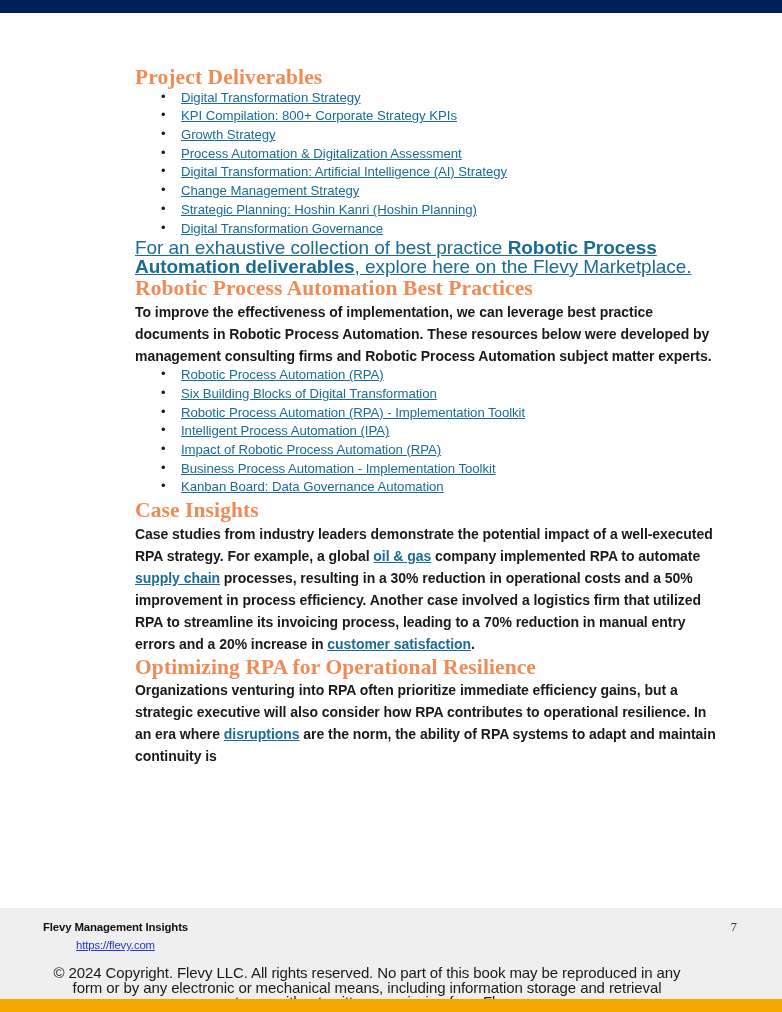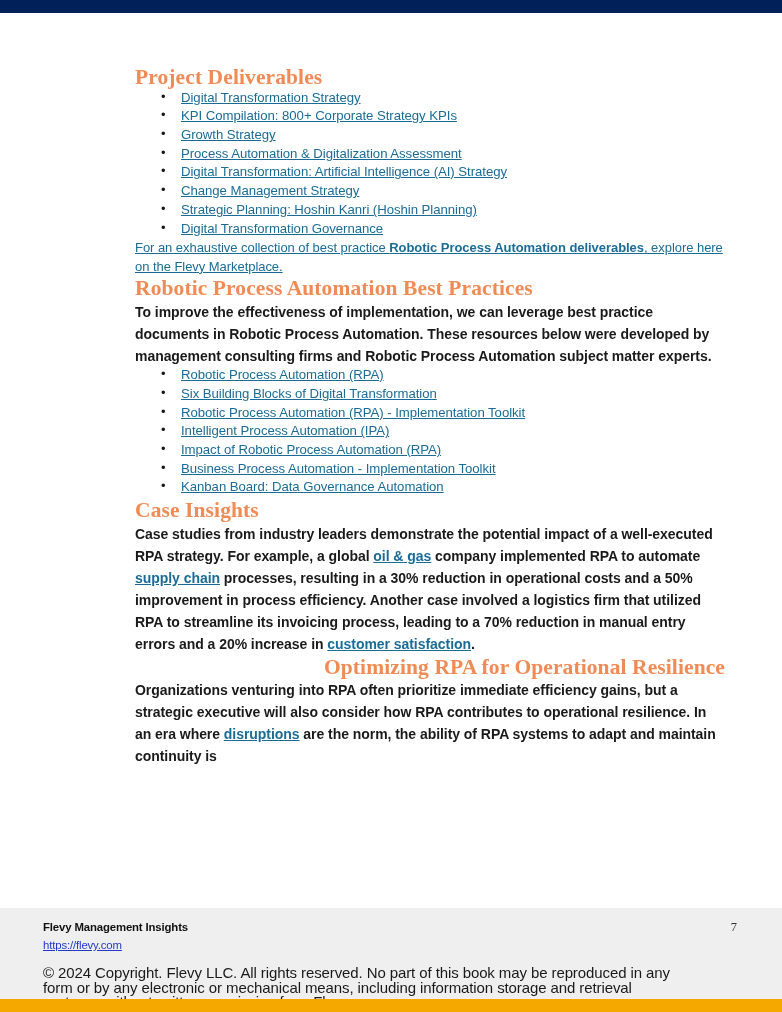--- a/index.html
+++ b/index.html
@@ -53,21 +53,21 @@
     font-weight: bold;
     color: #F08B55;
     margin: 0;
     padding: 0;
     letter-spacing: 0.1px;
     line-height: 1.15;
   }
   .h-deliverables { margin-bottom: 18px; }
   .h-best        { margin-top: 27px; margin-bottom: 19px; }
   .h-case        { margin-top: 26px; margin-bottom: 19px; }
-  .h-optimize    { margin-top: 26px; margin-bottom: 19px; text-align: right; }
+  .h-optimize    { margin-top: 26px; margin-bottom: 19px; }
 
   p.body-text {
     font-family: "Liberation Sans", sans-serif;
     font-size: 14px;
     line-height: 22px;
     color: #1a1a1a;
     margin: 0;
     padding: 0;
     letter-spacing: -0.05px;
     font-weight: bold;
@@ -102,21 +102,21 @@
   }
   a.inline-link {
     color: #1A6C97;
     text-decoration: underline;
   }
   .bold-link { font-weight: bold; }
 
   p.cta {
     margin: 0;
     padding: 0;
-    font-size: 13px;
+    font-size: 19px;
     line-height: 18.6px;
     letter-spacing: -0.05px;
   }
   .cta-block { margin-top: 22px; }
 
   .list-block-1 { margin-top: 0; }
   .list-block-2 { margin-top: 21px; }
 
   
   .footer {
@@ -125,20 +125,21 @@
     top: 908px;
     width: 782px;
     height: 91px;
     background: #EFEFEF;
   }
   .footer-inner {
     position: absolute;
     left: 43px;
     top: 12px;
     width: 700px;
+    text-align: center;
   }
   .footer-row {
     display: flex;
     justify-content: space-between;
     align-items: flex-start;
   }
   .footer-brand {
     font-size: 11.4px;
     font-weight: bold;
     color: #111111;

